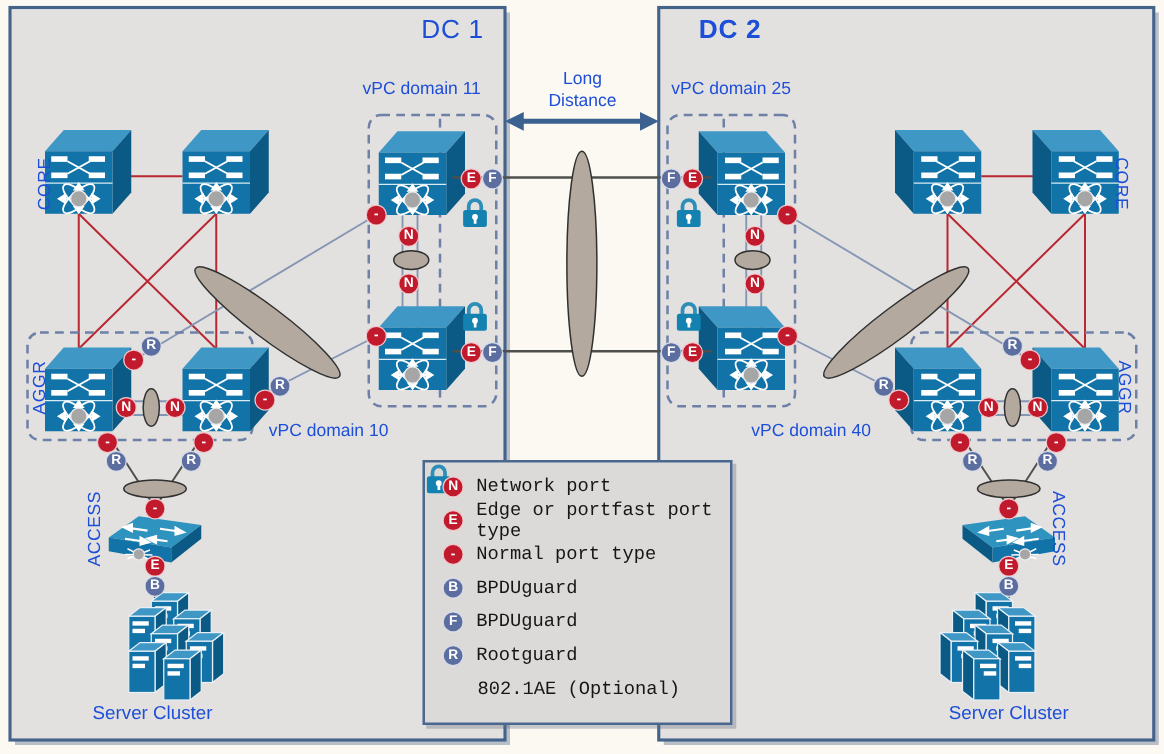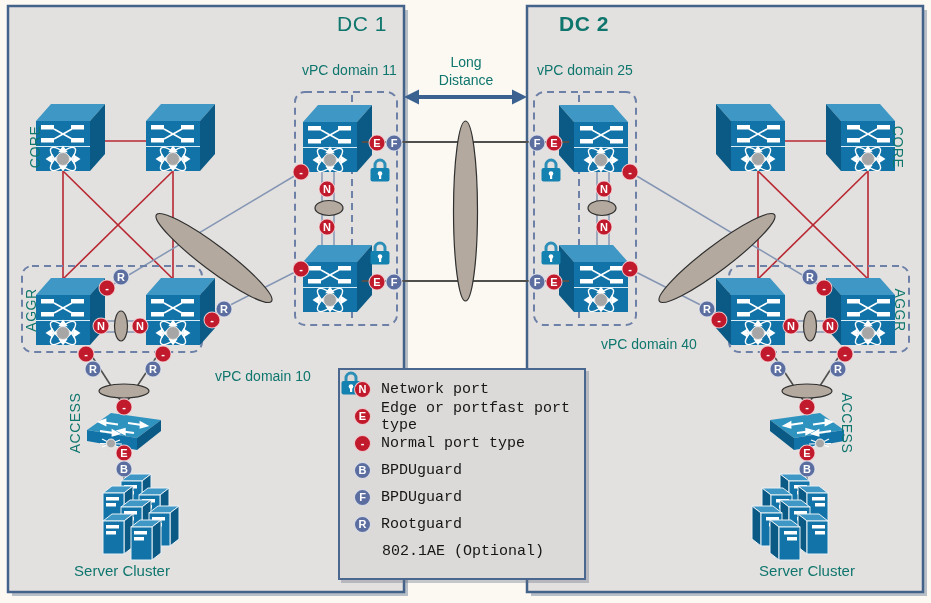--- a/index.html
+++ b/index.html
@@ -1,18 +1,18 @@
 <!DOCTYPE html>
 <html><head>
 <meta charset="utf-8">
 <style>
   html,body{margin:0;padding:0;background:#fbf9f2;font-family:"Liberation Sans",sans-serif;}
   .stage{position:relative;width:931px;height:603px;background:#fbf9f2;overflow:hidden;}
   .stage svg{position:absolute;left:0;top:0;z-index:1;}
-  .lbl{position:absolute;color:#0f766e;z-index:4;white-space:nowrap;}
+  .lbl{position:absolute;color:#1d4ed8;z-index:4;white-space:nowrap;}
   .dc-title{font-size:21px;width:80px;text-align:center;letter-spacing:.5px;}
   .vpc{font-size:14px;}
   .rot{width:50px;height:50px;display:flex;align-items:center;justify-content:center;font-size:14px;letter-spacing:.5px;}
   .rot.ccw{transform:rotate(-90deg);}
   .rot.cw{transform:rotate(90deg);}
   .server-lbl{font-size:15px;width:112px;text-align:center;}
   .longdist{font-size:14px;width:84px;text-align:center;white-space:normal;line-height:1.3;}
   .badge{position:absolute;width:17px;height:17px;border-radius:50%;color:#fff;
          font-weight:bold;font-size:11px;line-height:1;display:flex;align-items:center;justify-content:center;
          transform:translate(-50%,-50%);z-index:3;border:1px solid rgba(255,255,255,.75);box-sizing:border-box;}
@@ -166,23 +166,23 @@
       <line x1="413" y1="97" x2="518" y2="97" stroke="#3b6190" stroke-width="4"></line>
       <polygon points="404,97 419,89.5 419,104.5" fill="#3b6190"></polygon>
       <polygon points="527,97 512,89.5 512,104.5" fill="#3b6190"></polygon>
     </g>
   </g>
 </svg>
 
 <div class="lbl dc-title" style="left:322px;top:12px;">DC 1</div>
 <div class="lbl dc-title" style="left:544px;top:12px;font-weight:bold;">DC 2</div>
 
-<div class="lbl vpc" style="left:302px;top:62px;">vPC domain 11</div>
+<div class="lbl vpc" style="left:290px;top:62px;">vPC domain 11</div>
 <div class="lbl vpc" style="left:537px;top:62px;">vPC domain 25</div>
-<div class="lbl vpc" style="left:215px;top:336px;margin-top:32px;">vPC domain 10</div>
+<div class="lbl vpc" style="left:215px;top:336px;">vPC domain 10</div>
 <div class="lbl vpc" style="left:601px;top:336px;">vPC domain 40</div>
 
 <div class="lbl rot ccw" style="left:10px;top:122px;">CORE</div>
 <div class="lbl rot cw" style="left:873px;top:122px;">CORE</div>
 <div class="lbl rot ccw" style="left:6px;top:285px;">AGGR</div>
 <div class="lbl rot cw" style="left:875px;top:285px;">AGGR</div>
 <div class="lbl rot ccw" style="left:50px;top:398px;">ACCESS</div>
 <div class="lbl rot cw" style="left:822px;top:398px;">ACCESS</div>
 
 <div class="lbl server-lbl" style="left:66px;top:562px;">Server Cluster</div>

